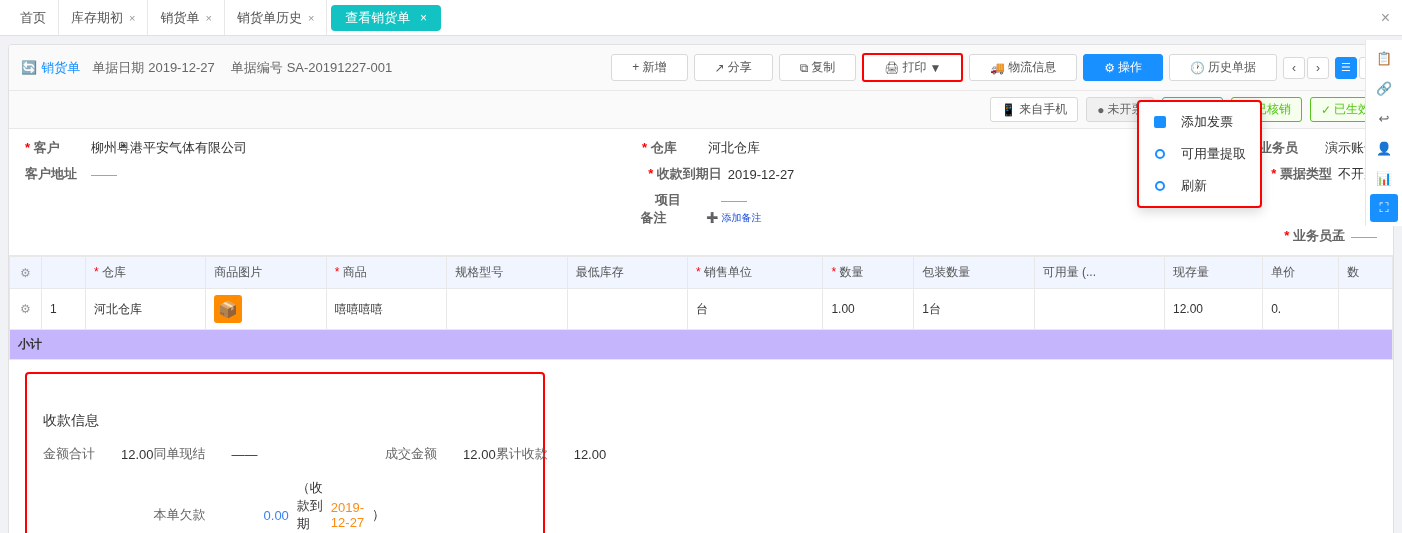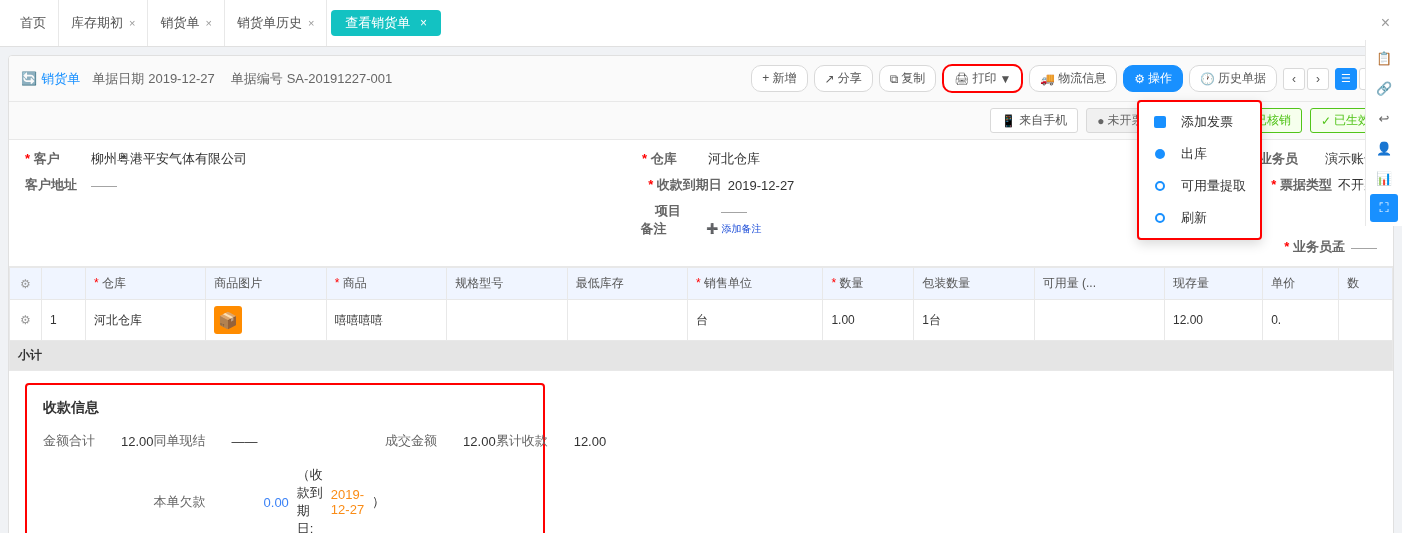--- a/index.html
+++ b/index.html
@@ -2,21 +2,21 @@
 <html><head>
   <meta charset="utf-8">
   <style>
     * { box-sizing: border-box; margin: 0; padding: 0; }
     body { font-family: 'Microsoft YaHei', Arial, sans-serif; font-size: 13px; background: #f0f2f5; color: #333; }
 
     
     .tab-bar {
       display: flex; align-items: center;
       background: #fff; border-bottom: 1px solid #e0e0e0;
-      padding: 0 8px; height: 47px; position: relative;
+      padding: 0 8px; height: 36px; position: relative;
     }
     .tab-item {
       display: flex; align-items: center; gap: 4px;
       padding: 0 12px; height: 100%; cursor: pointer;
       font-size: 13px; color: #555; border-right: 1px solid #e8e8e8;
       white-space: nowrap;
     }
     .tab-item .close-btn { font-size: 11px; color: #999; cursor: pointer; margin-left: 2px; }
     .tab-highlight {
       background: #13c2c2; color: #fff; border-radius: 4px;
@@ -47,22 +47,22 @@
       color: #1890ff; font-size: 13px;
     }
     .doc-meta { display: flex; align-items: center; gap: 16px; font-size: 13px; color: #666; }
     .doc-meta span { display: flex; align-items: center; gap: 4px; }
 
     .doc-toolbar {
       display: flex; align-items: center; gap: 6px;
     }
     .toolbar-btn {
       display: flex; align-items: center; gap: 3px;
-      padding: 4px 10px; border: 1px solid #d9d9d9;
-      border-radius: 10px; background: #fff; cursor: pointer;
+      padding: 4px 20px; border: 1px solid #d9d9d9;
+      border-radius: 3px; background: #fff; cursor: pointer;
       font-size: 12px; color: #555; white-space: nowrap;
     }
     .toolbar-btn.blue { background: #1890ff; color: #fff; border-color: #1890ff; }
 
     
     .doc-toolbar2 {
       display: flex; align-items: center; justify-content: flex-end;
       gap: 8px; padding: 6px 12px; border-bottom: 1px solid #e8e8e8;
       background: #fafafa;
     }
@@ -114,35 +114,35 @@
     thead th {
       padding: 7px 8px; border: 1px solid #e8e8e8;
       text-align: left; font-weight: normal; color: #555;
       white-space: nowrap;
     }
     thead th.required-col::before { content: '* '; color: #f00; }
     tbody td {
       padding: 6px 8px; border: 1px solid #e8e8e8;
       color: #333; white-space: nowrap;
     }
-    .subtotal-row td { background: #e5e5e5; font-weight: bold; }
+    .subtotal-row td { background: #c4b5fd; font-weight: bold; }
     .gear-col { width: 32px; text-align: center; color: #999; }
     .product-img { width: 28px; height: 28px; background: #ff8c00; border-radius: 3px; display: flex; align-items: center; justify-content: center; }
 
     
     .payment-box {
       margin: 12px 16px;
       border: 2px solid #f00;
       border-radius: 4px;
       padding: 14px 16px;
       background: #fff;
       width: 520px;
     }
     .payment-title {
-      font-size: 14px; font-weight: bold; color: #333; margin-bottom: 12px;
+      font-size: 14px; font-weight: normal; color: #333; margin-bottom: 12px; margin-top: 24px;
     }
     .payment-grid {
       display: grid; grid-template-columns: 1fr 1fr 1fr 1fr; gap: 6px 0;
     }
     .payment-row {
       display: flex; align-items: center; gap: 8px; padding: 3px 0;
     }
     .payment-label { color: #666; min-width: 70px; }
     .payment-value { color: #333; }
     .payment-value.red { color: #3b82f6; margin-left: 32px; }
@@ -436,26 +436,20 @@
 
   <div class="dropdown-overlay">
     <div class="dropdown-item">
       <span class="dropdown-icon">
         <span class="icon-square"></span>
       </span>
       <span>添加发票</span>
     </div>
     <div class="dropdown-item">
       <span class="dropdown-icon">
-        <span class="icon-circle-blue"></span>
-      </span>
-      <span>出库</span>
-    </div>
-    <div class="dropdown-item">
-      <span class="dropdown-icon">
         <span class="icon-circle-outline"></span>
       </span>
       <span>可用量提取</span>
     </div>
     <div class="dropdown-item">
       <span class="dropdown-icon">
         <span class="icon-circle-outline"></span>
       </span>
       <span>刷新</span>
     </div>

